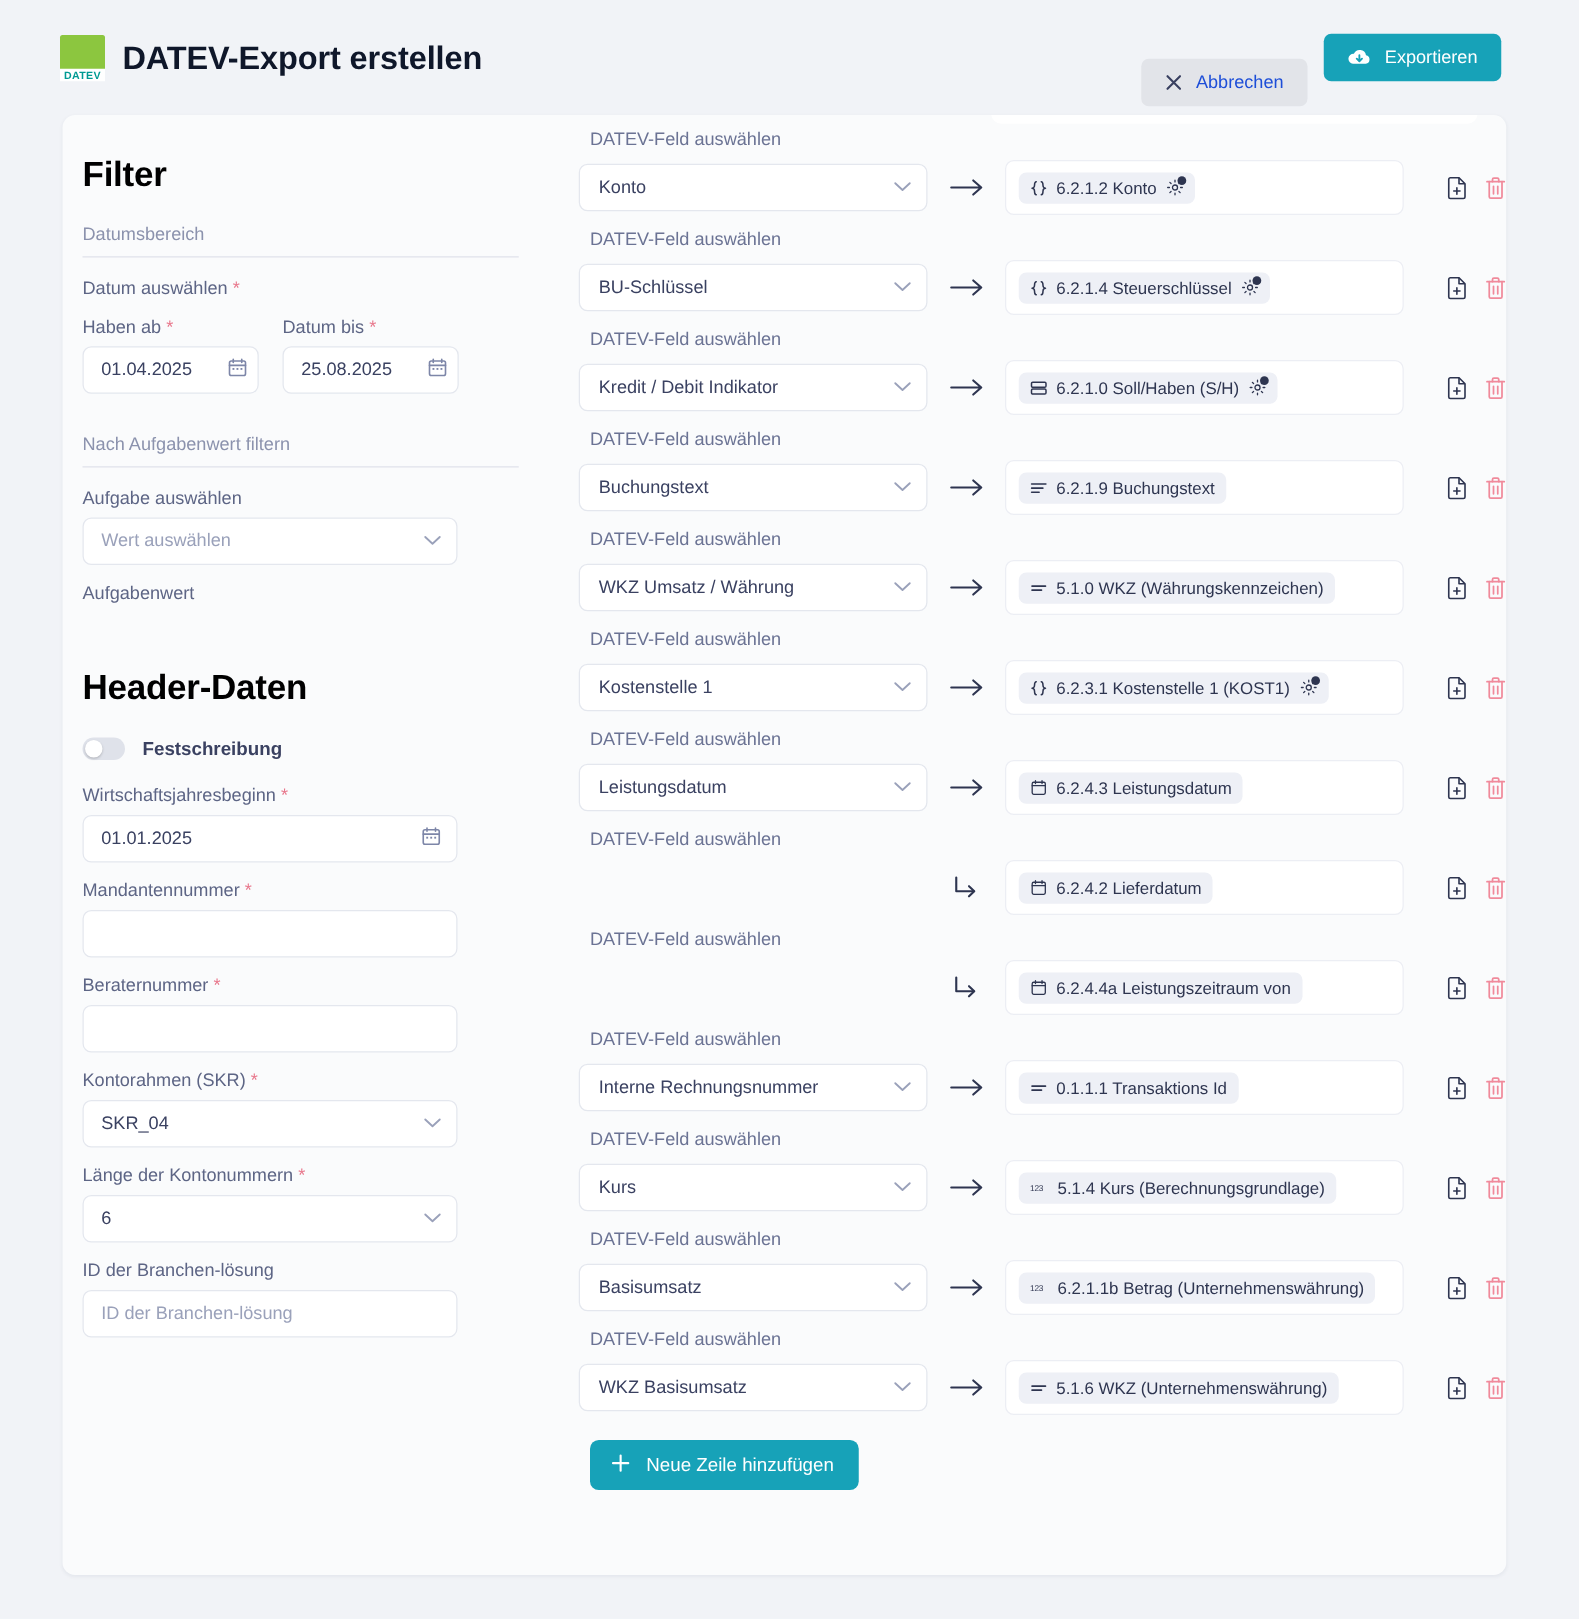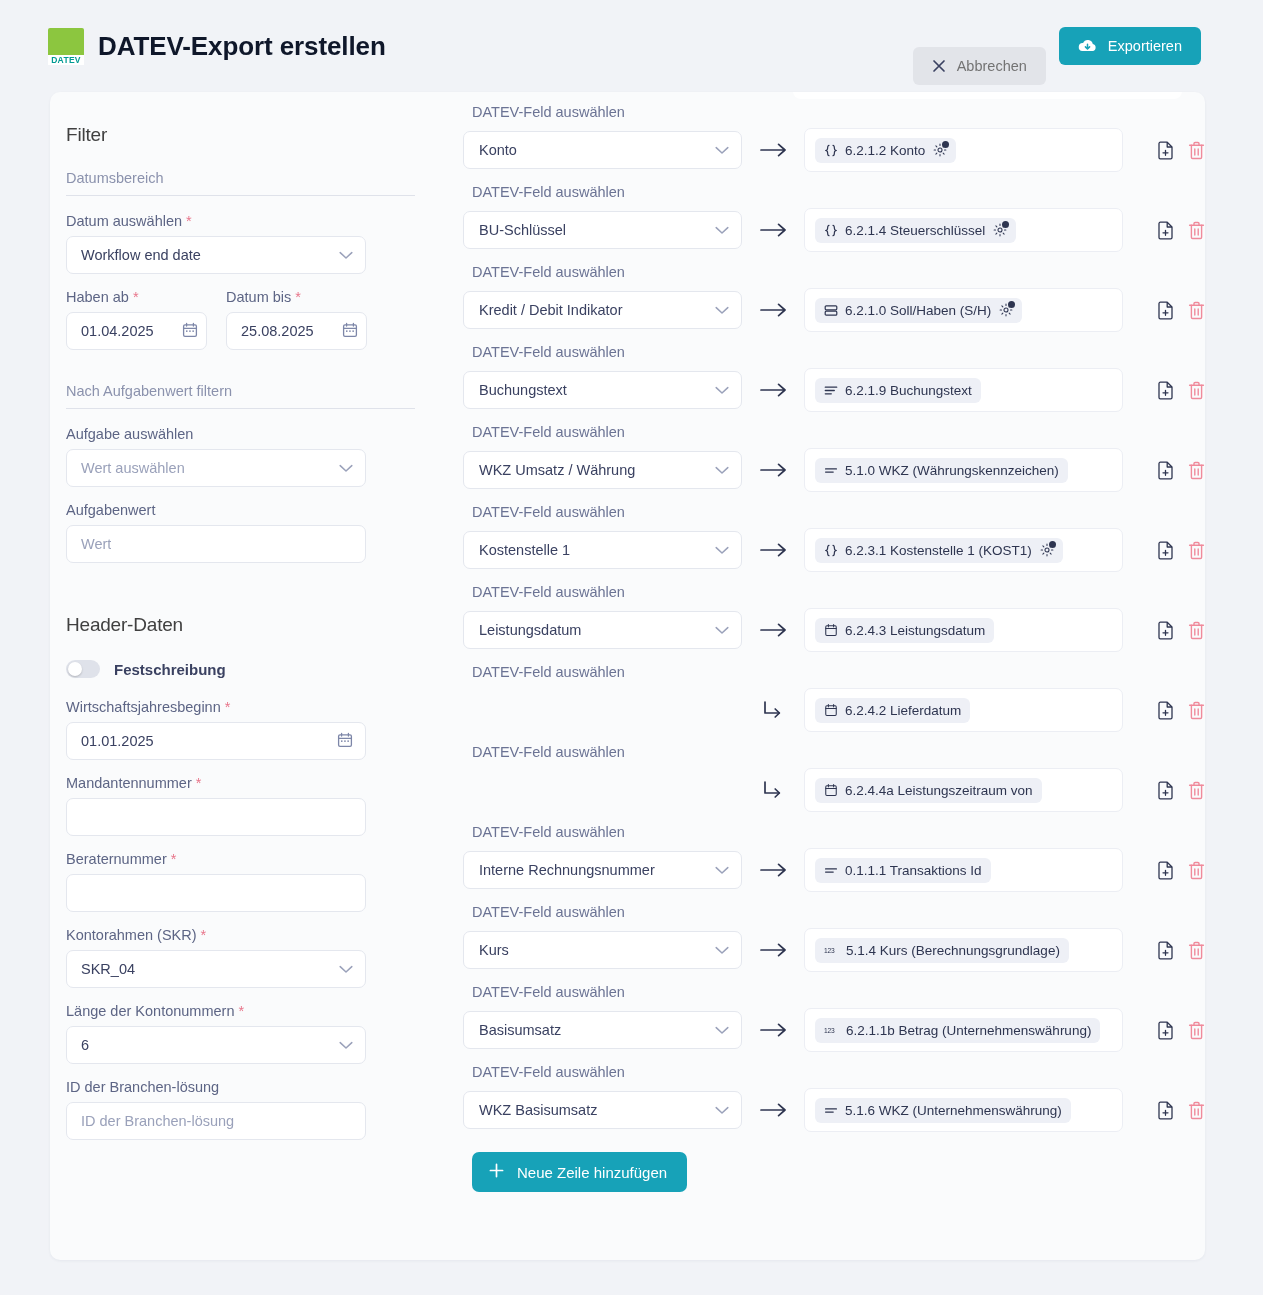--- a/index.html
+++ b/index.html
@@ -53,21 +53,21 @@
     align-items: center;
     gap: 11px;
     border: none;
     border-radius: 6px;
     font-size: 14.5px;
     font-family: inherit;
     cursor: pointer;
     height: 38px;
     padding: 0 19px;
   }
-  .btn-cancel { background: #e2e4e9; color: #737373; margin-top: 40px; }
+  .btn-cancel { background: #e2e4e9; color: #1d4ed8; margin-top: 40px; }
   .btn-export { background: #17a2b8; color: #ffffff; }
   .btn svg { display: block; }
 
   
   .card {
     position: absolute;
     left: 50px;
     top: 92px;
     width: 1155px;
     height: 1168px;
@@ -78,23 +78,23 @@
   }
   .card-inner { display: flex; height: 100%; }
 
   
   .left-col {
     width: 365px;
     padding: 32px 0 0 16px;
     flex: 0 0 365px;
   }
   .section-title {
-    font-size: 19px;
-    font-weight: normal;
-    color: #404040;
+    font-size: 28px;
+    font-weight: bold;
+    color: #000000;
     letter-spacing: -.2px;
     margin-bottom: 24px;
   }
   .group-label {
     font-size: 14.5px;
     color: #8b92ad;
     margin-bottom: 9px;
   }
   .divider { height: 1px; background: #dfe2ea; margin-bottom: 17px; }
   .field { margin-bottom: 15px; }
@@ -296,28 +296,20 @@
 
     <div class="left-col">
 
       <div class="section-title">Filter</div>
 
       <div class="group-label">Datumsbereich</div>
       <div class="divider"></div>
 
       <div class="field">
         <span class="field-label"><span>Datum auswählen</span> <span class="req">*</span></span>
-        <div class="control">
-          <span class="val">Workflow end date</span>
-          <span class="chev">
-            <svg width="14" height="9" viewBox="0 0 14 9" fill="none" stroke="#9aa1ba" stroke-width="1.5" stroke-linecap="round" stroke-linejoin="round">
-                <path d="M1.2 1.6 L7 7 L12.8 1.6"></path>
-              </svg>
-          </span>
-        </div>
       </div>
 
       <div class="field two-up">
         <div class="col">
           <span class="field-label"><span>Haben ab</span> <span class="req">*</span></span>
           <div class="control">
             <span class="val">01.04.2025</span>
             <span class="cal">
               <svg width="16" height="16" viewBox="0 0 16 16" fill="none" stroke="#7d86a8" stroke-width="1.3">
                 <rect x="1.6" y="2.8" width="12.8" height="11.6" rx="1.4"></rect>
@@ -358,23 +350,20 @@
           <span class="chev">
             <svg width="14" height="9" viewBox="0 0 14 9" fill="none" stroke="#9aa1ba" stroke-width="1.5" stroke-linecap="round" stroke-linejoin="round">
                 <path d="M1.2 1.6 L7 7 L12.8 1.6"></path>
               </svg>
           </span>
         </div>
       </div>
 
       <div class="field">
         <span class="field-label">Aufgabenwert</span>
-        <div class="control placeholder-text">
-          <span class="val">Wert</span>
-        </div>
       </div>
 
       <div style="height:36px"></div>
 
       <div class="section-title">Header-Daten</div>
 
       <div class="toggle-row">
         <div class="toggle">
           <div class="knob"></div>
         </div>

